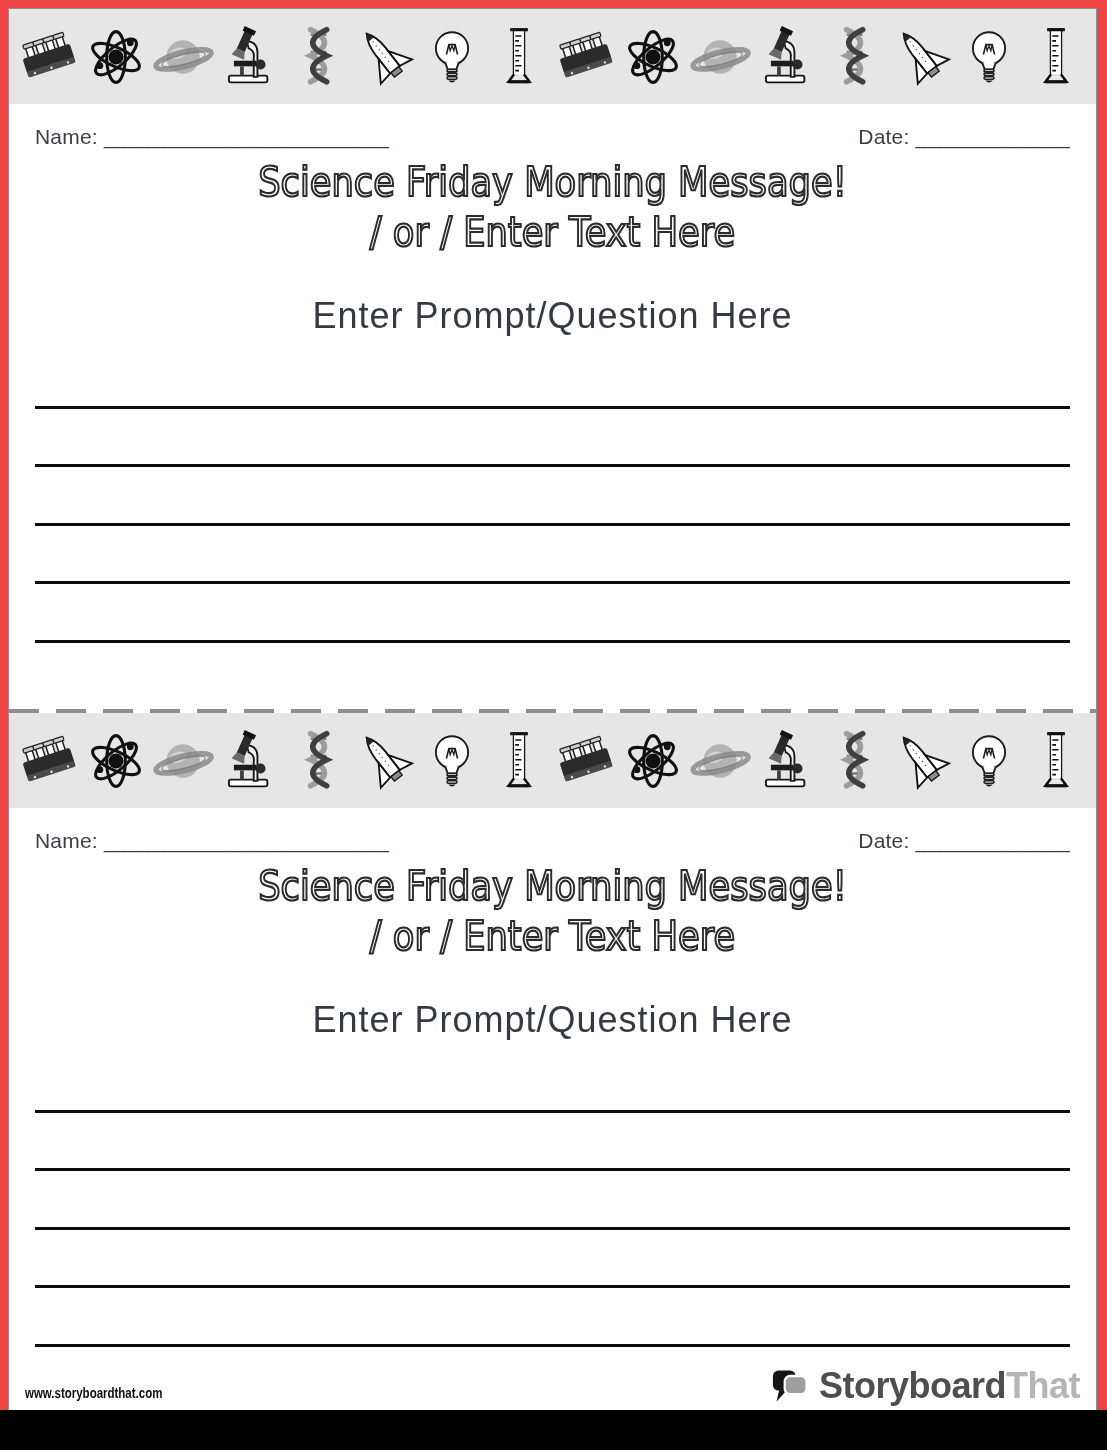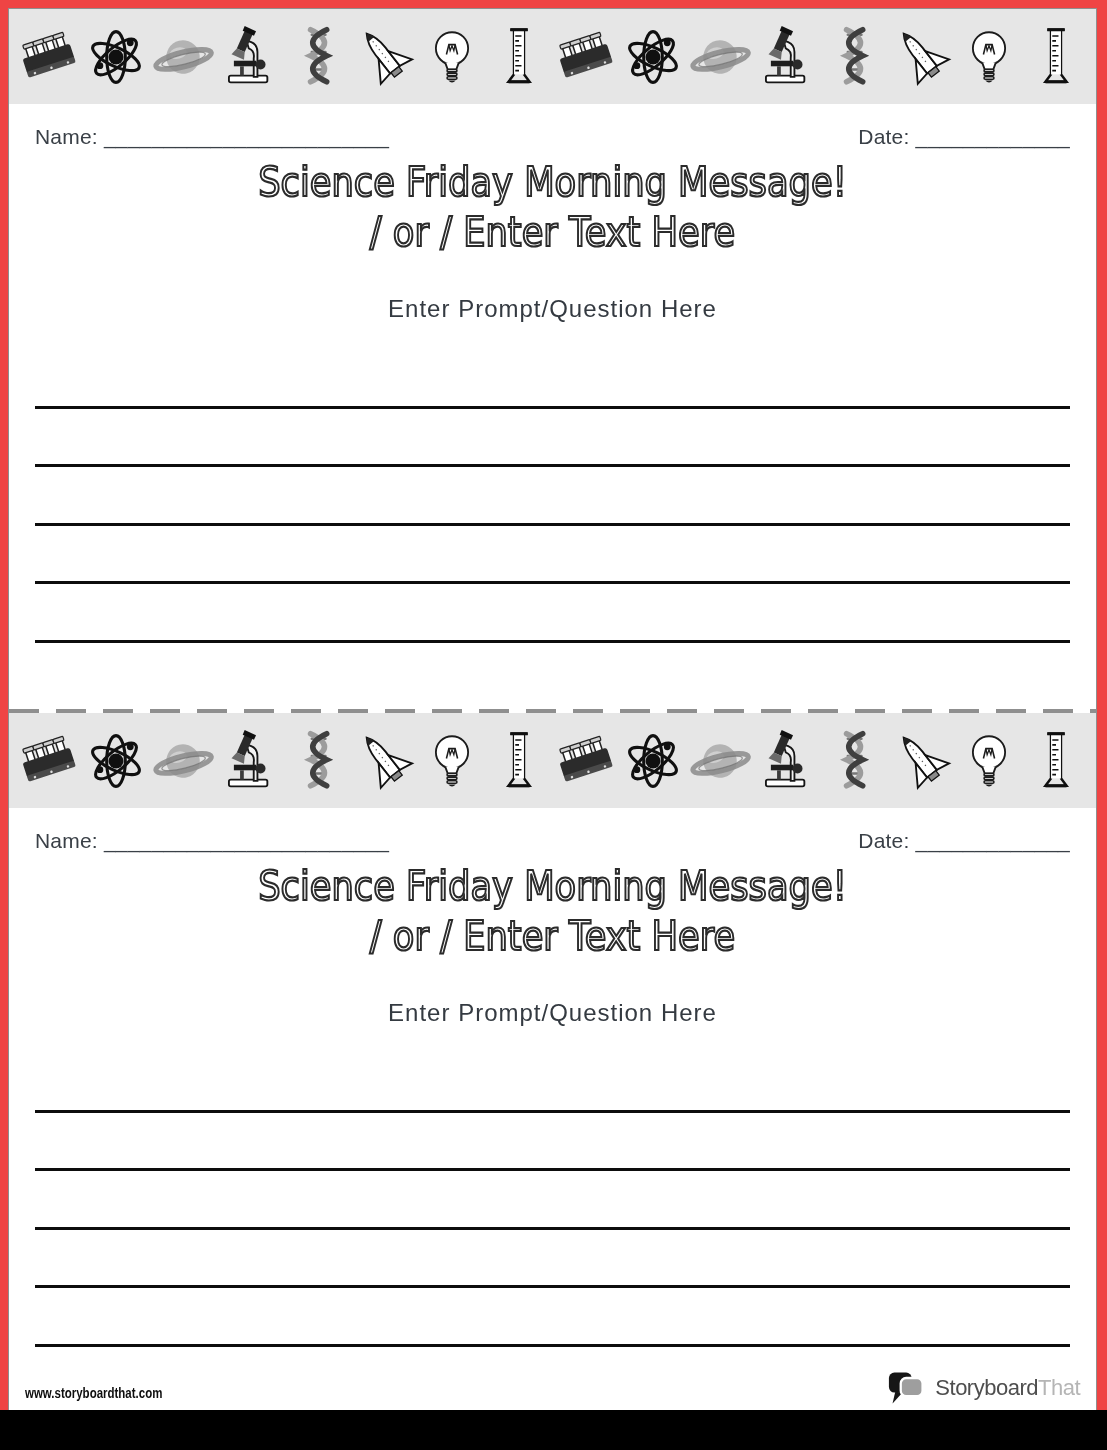--- a/index.html
+++ b/index.html
@@ -38,42 +38,42 @@
     display:block; font-family:"DejaVu Sans", sans-serif;
     font-size:41px; line-height:50px; color:#2b2b2b;
     transform:scaleX(0.86); transform-origin:center; white-space:nowrap;
   }
   @supports (-webkit-text-stroke: 1px black) {
     .title-line { color:#ffffff; -webkit-text-stroke:2.2px #2b2b2b; text-shadow:1px 1px 0 rgba(0,0,0,0.12); }
   }
 
   .prompt {
     position:absolute; top:286px; left:0; width:100%; text-align:center;
-    font-size:24px; letter-spacing:1px; color:#343a41;
+    font-size:36px; letter-spacing:1px; color:#343a41;
   }
 
   .lines-area { position:absolute; top:397px; left:26px; right:26px; height:260px; }
   .wline { position:absolute; left:0; right:0; border-top:3px solid #0d0d0d; }
 
   .cut-line {
     position:absolute; top:700px; left:0; right:0; height:5px;
     background:repeating-linear-gradient(to right, #8f8f8f 0 30px, transparent 30px 47px);
   }
 
   .footer-site {
     position:absolute; left:16px; bottom:10px;
     font-size:14px; font-weight:bold; color:#0e0e0e;
     transform:scaleX(0.82); transform-origin:left bottom; letter-spacing:0;
   }
   .footer-logo {
     position:absolute; right:16px; bottom:4px;
     display:flex; align-items:center; gap:7px;
   }
   .logo-bubbles { width:40px; height:38px; }
-  .logo-text { font-size:22px; font-weight:normal; letter-spacing:-0.5px; white-space:nowrap; }
+  .logo-text { font-size:36px; font-weight:bold; letter-spacing:-0.5px; white-space:nowrap; }
 
   .svg-defs { position:absolute; width:0; height:0; overflow:hidden; }
 </style>
 </head>
 <body>
 
 <svg class="svg-defs" aria-hidden="true">
   <defs>
     <symbol id="sym-test-tube-rack" viewBox="0 0 100 100">
       <g transform="rotate(-18 50 55)">

